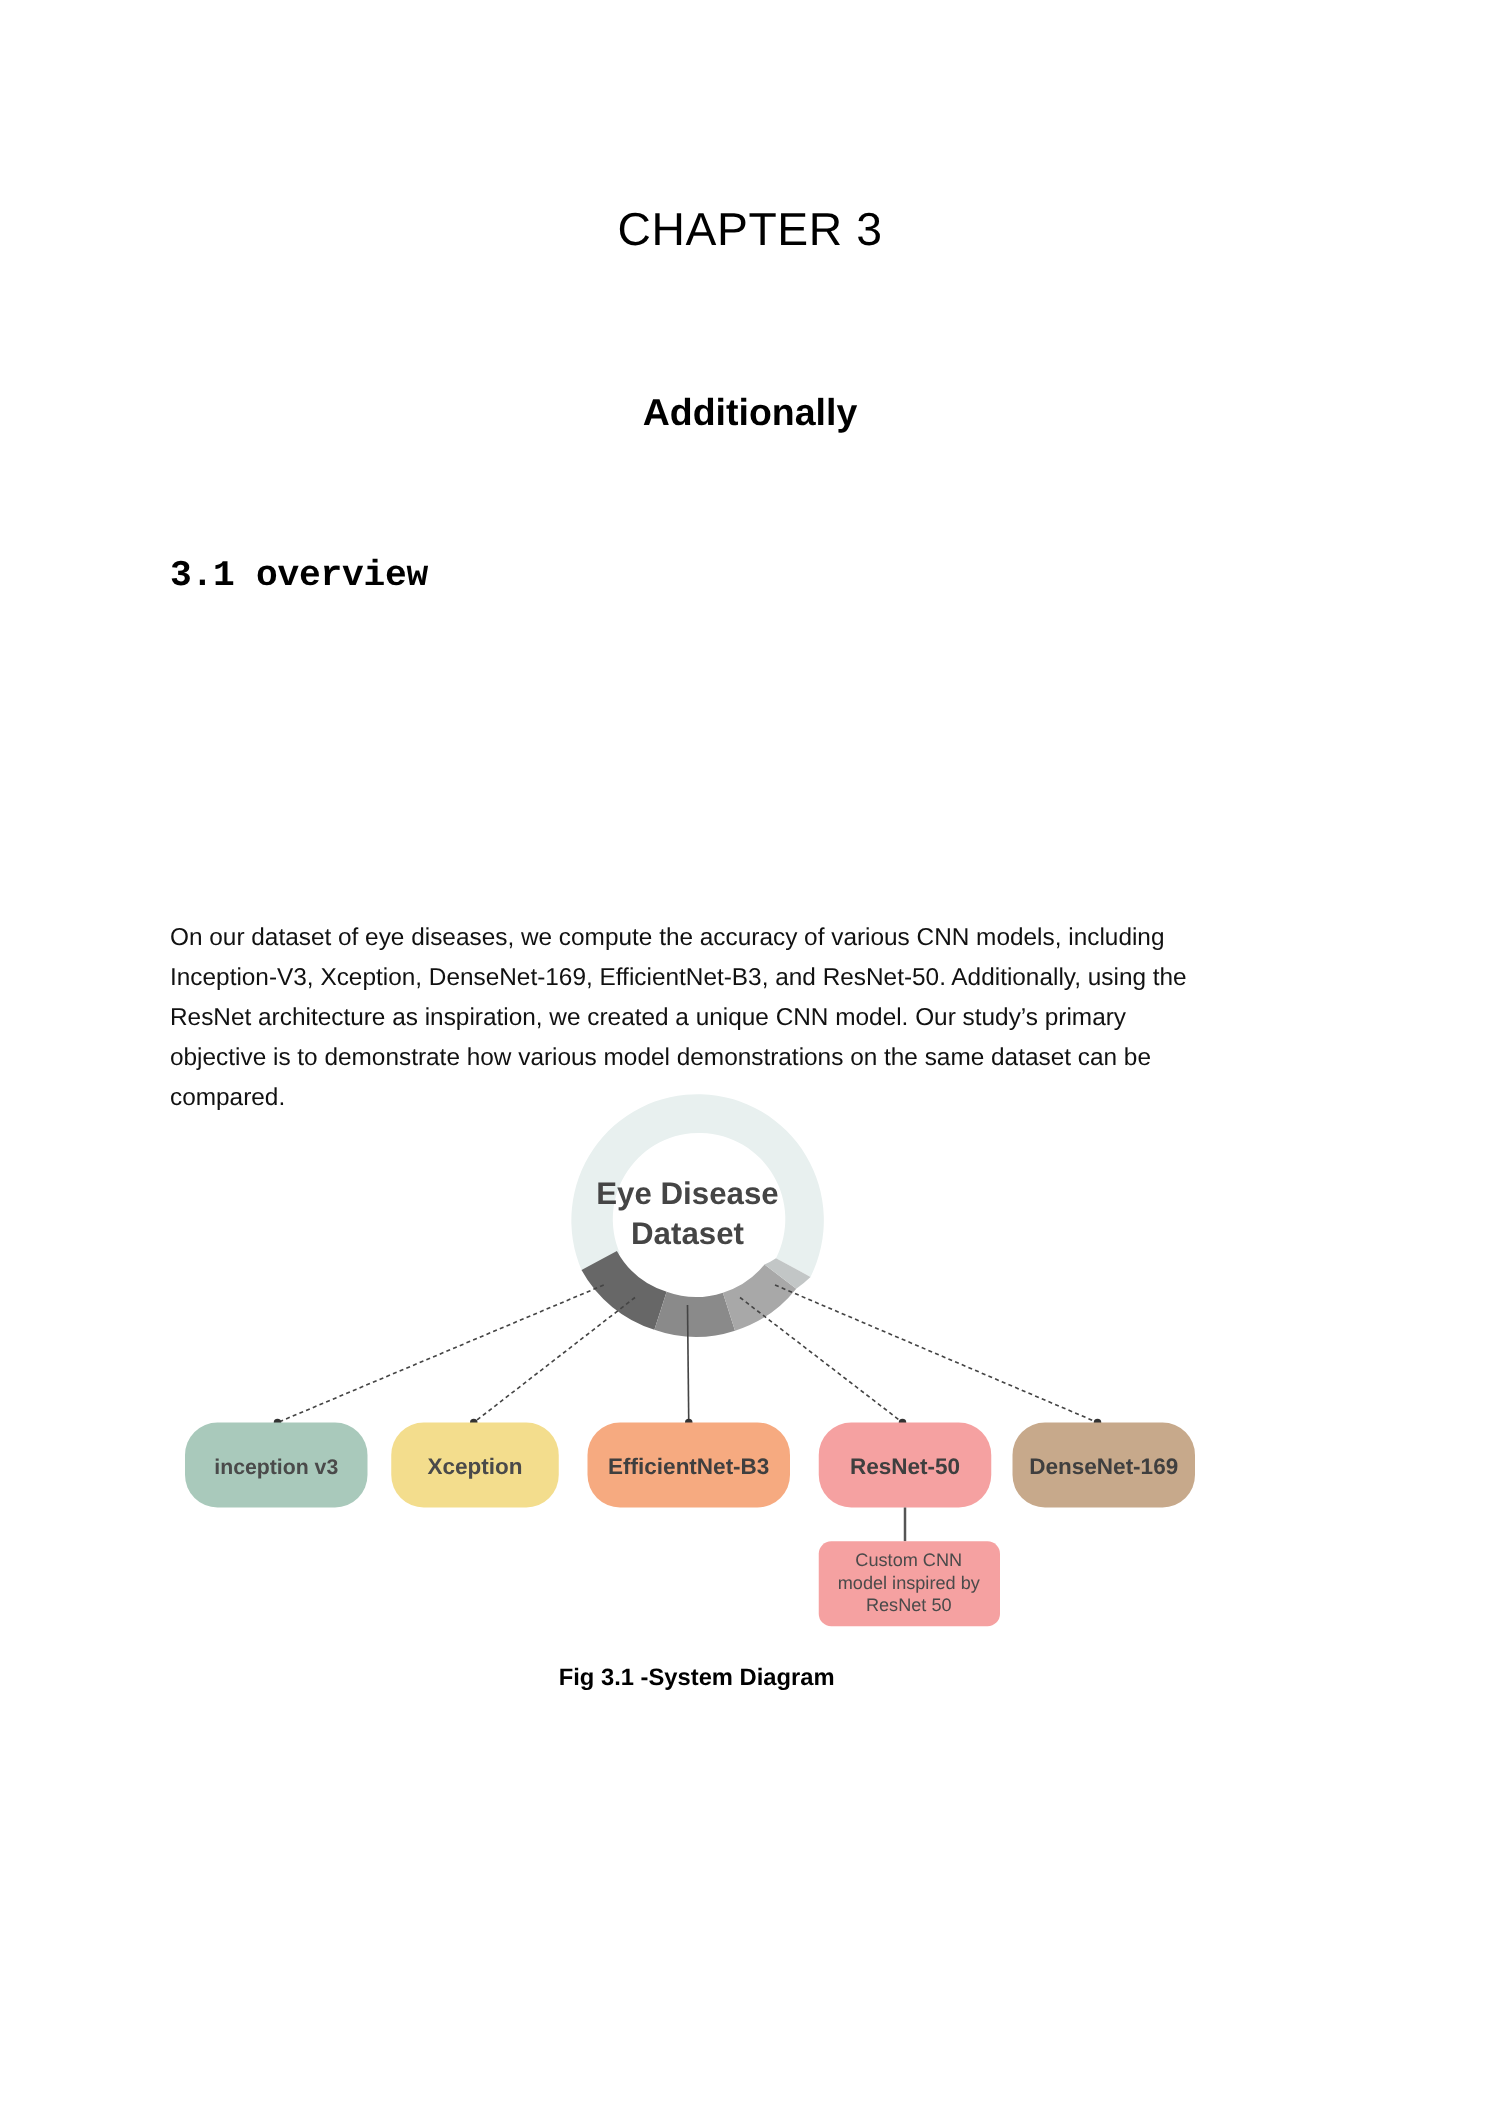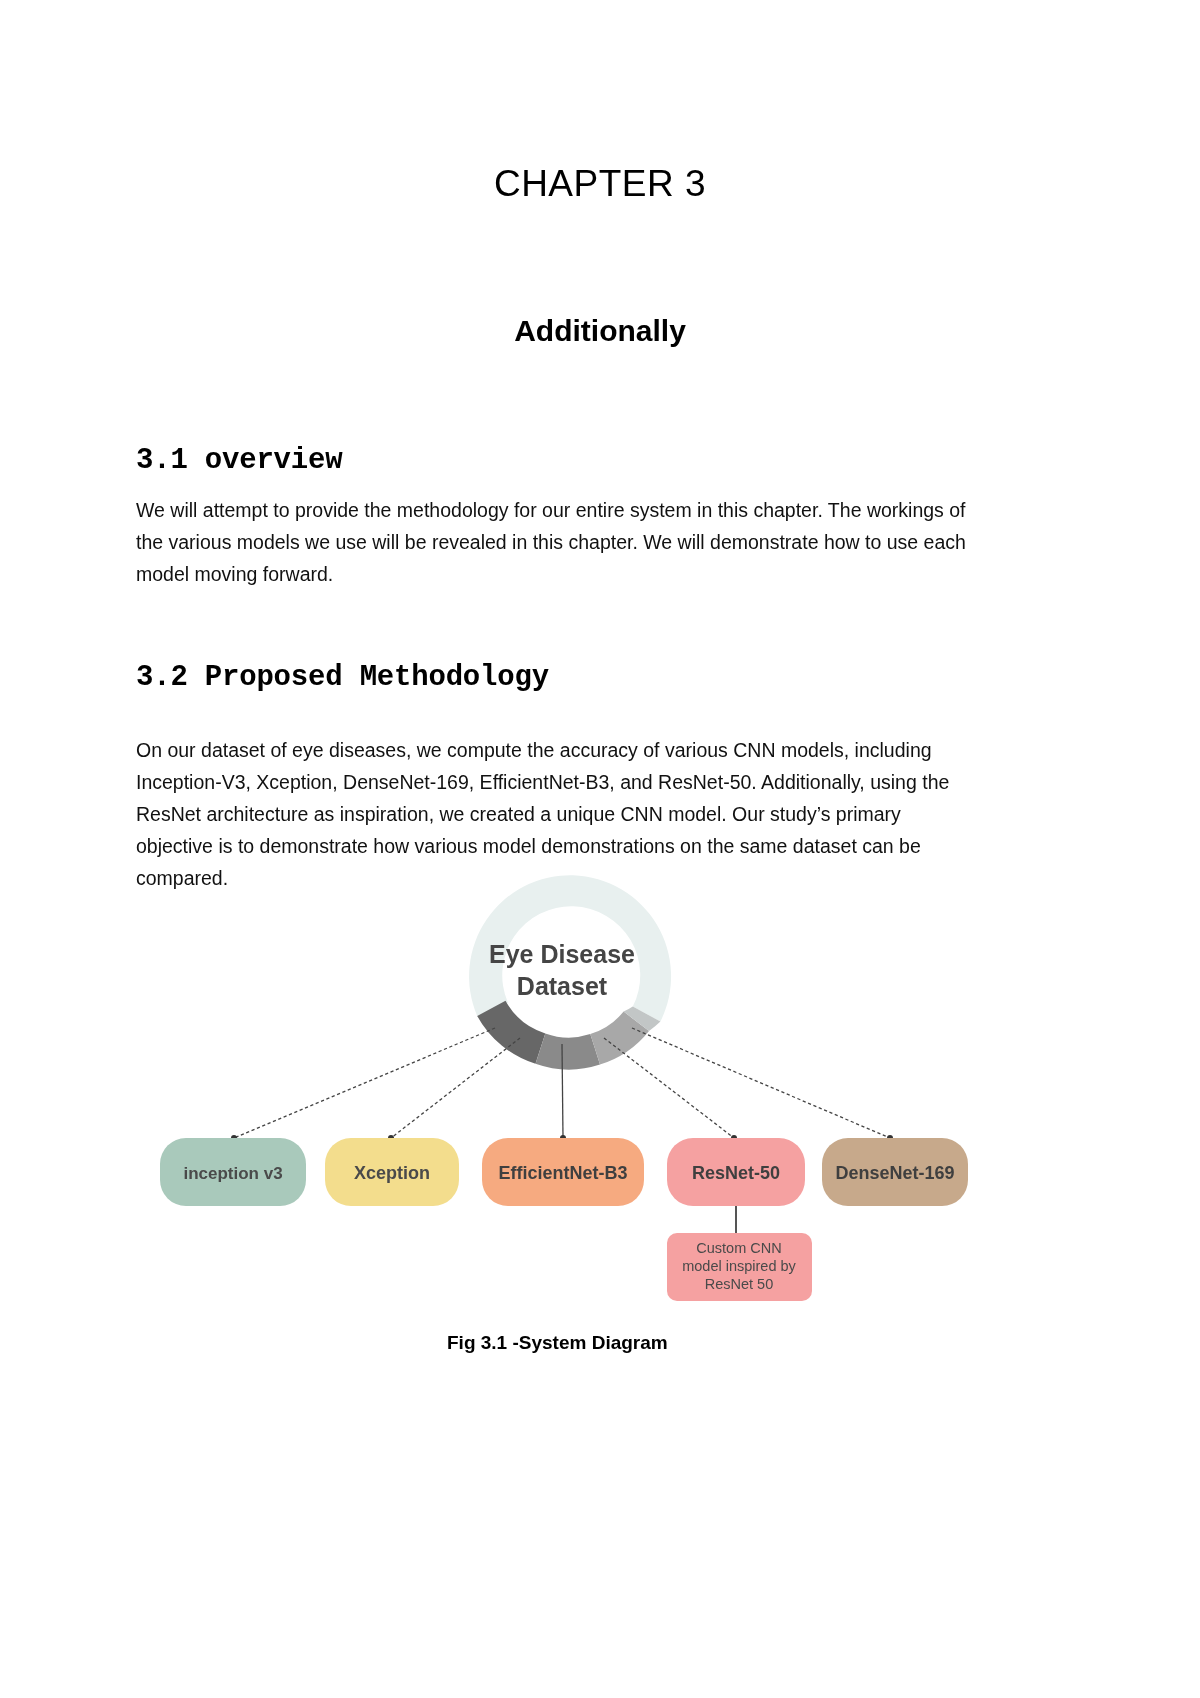--- a/index.html
+++ b/index.html
@@ -66,21 +66,21 @@
     font-weight: 400;
     color: #111;
     text-align: left;
   }
   .body-par.p1 { top: 474px; }
   .body-par.p2 { top: 714px; }
 
   
   .figure {
     position: absolute;
-    left: 12px;
+    left: 0;
     top: 848px;
     width: 964px;
     height: 480px;
   }
   .figure svg { display: block; }
 
   .fig-caption {
     position: absolute;
     left: 447px;
     top: 1332px;
@@ -95,23 +95,21 @@
 <body>
 
 <div class="page">
 
   <h1 class="chapter-title">CHAPTER 3</h1>
 
   <h2 class="doc-subtitle">Additionally</h2>
 
   <h3 class="sec-heading s31">3.1 overview</h3>
 
-  <p class="body-par p1">We will attempt to provide the methodology for our entire system in this chapter. The workings of the various models we use will be revealed in this chapter. We will demonstrate how to use each model moving forward.</p>
-
-  <h3 class="sec-heading s32">3.2 Proposed Methodology</h3>
+
 
   <p class="body-par p2">On our dataset of eye diseases, we compute the accuracy of various CNN models, including Inception-V3, Xception, DenseNet-169, EfficientNet-B3, and ResNet-50. Additionally, using the ResNet architecture as inspiration, we created a unique CNN model. Our study’s primary objective is to demonstrate how various model demonstrations on the same dataset can be compared.</p>
 
   <div class="figure">
     <svg width="1200" height="480" viewBox="0 0 1200 480" xmlns="http://www.w3.org/2000/svg">
 
       <g>
 
         <path fill="#e8f0ef" d="M 465.2 1016.0
                  A 101 101 0 1 1 648.4 1021.5

